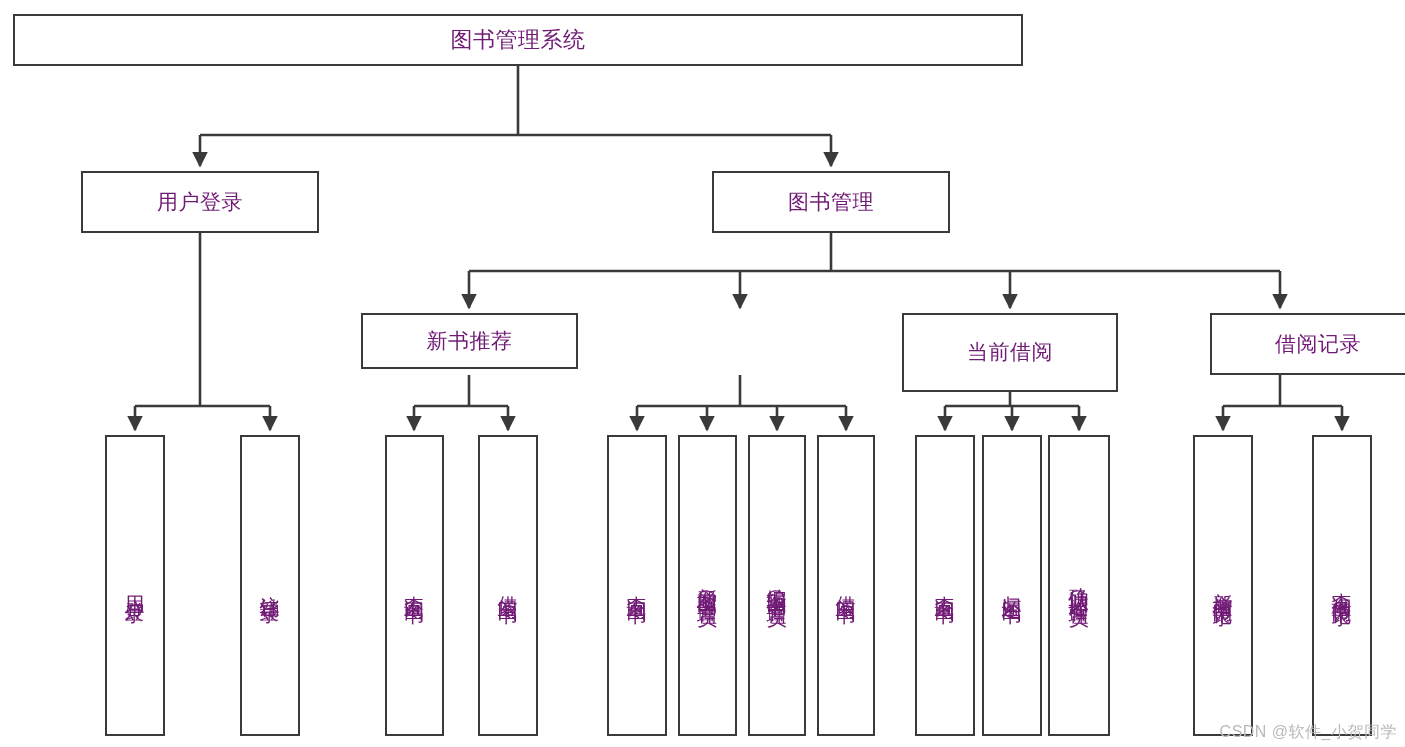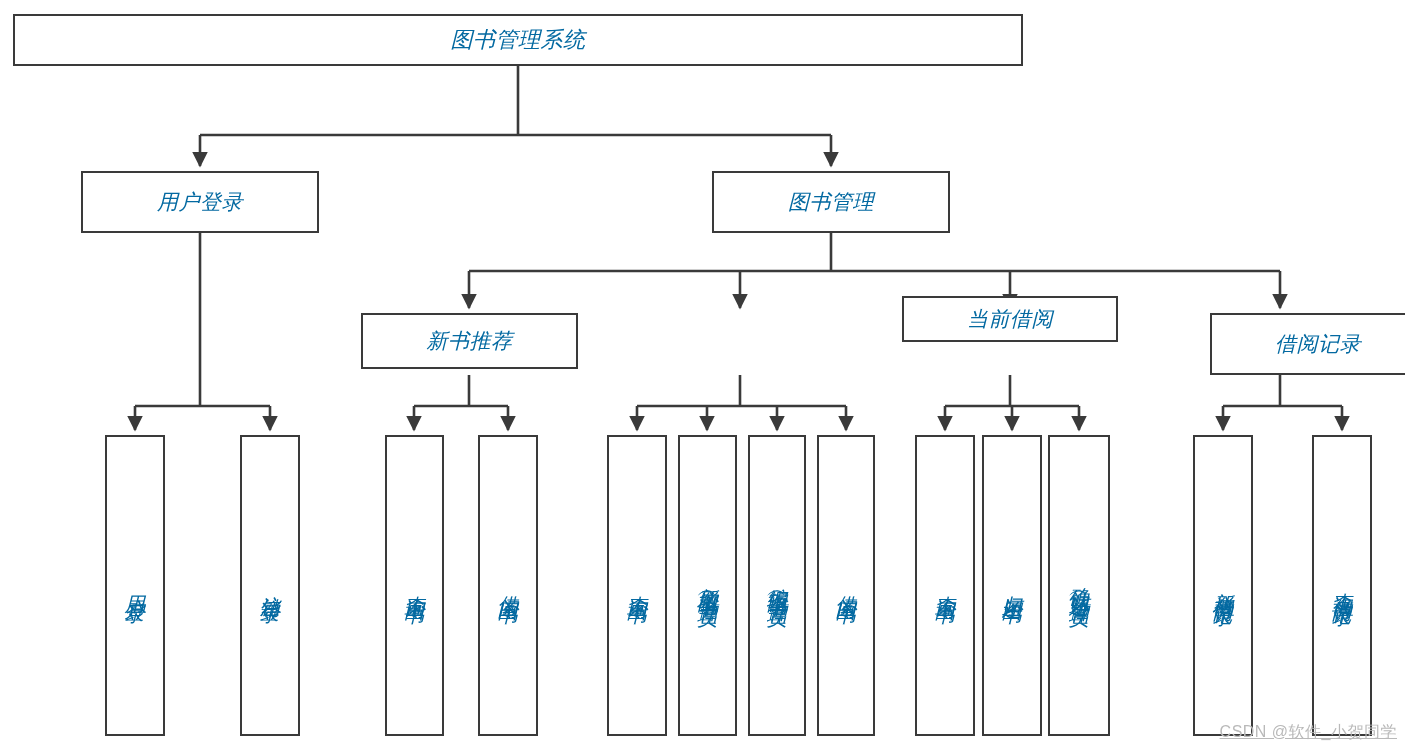--- a/index.html
+++ b/index.html
@@ -18,22 +18,21 @@
     overflow: hidden;
   }
   .node {
     position: absolute;
     box-sizing: border-box;
     background: #ffffff;
     border: 2.5px solid #3a3a3a;
     display: flex;
     align-items: center;
     justify-content: center;
-    color: #0369a1;
-    font-style: italic;
+    color: #701a75;
   }
   .node-label {
     white-space: nowrap;
     line-height: 1.15;
   }
   
   .h-node .node-label {
     font-size: 21px;
     letter-spacing: 0.5px;
   }
@@ -71,21 +70,20 @@
     fill: #3a3a3a;
   }
   #watermark {
     position: absolute;
     right: 8px;
     bottom: 4px;
     font-size: 16px;
     color: #b9b9b9;
     white-space: nowrap;
     letter-spacing: 0.5px;
-    text-decoration: underline;
   }
 </style>
 </head>
 <body>
 
 <div id="canvas">
 
   <svg id="wires" viewBox="0 0 1405 747" xmlns="http://www.w3.org/2000/svg">
     <defs>
       <marker id="arrow" viewBox="0 0 10 10" refX="9" refY="5" markerWidth="6" markerHeight="6" orient="auto-start-reverse">
@@ -141,21 +139,21 @@
   <div class="node h-node" style="left:81px; top:171px; width:238px; height:62px;">
     <span class="node-label">用户登录</span>
   </div>
   <div class="node h-node" style="left:712px; top:171px; width:238px; height:62px;">
     <span class="node-label">图书管理</span>
   </div>
 
   <div class="node h-node" style="left:361px; top:313px; width:217px; height:56px;">
     <span class="node-label">新书推荐</span>
   </div>
-  <div class="node h-node" style="left:902px; top:296px; width:216px; height:46px;">
+  <div class="node h-node" style="left:902px; top:313px; width:216px; height:79px;">
     <span class="node-label">当前借阅</span>
   </div>
   <div class="node h-node" style="left:1172px; top:313px; width:216px; height:62px;margin-left:38px;">
     <span class="node-label">借阅记录</span>
   </div>
 
   <div class="node v-node" style="left:105px; top:435px; width:60px; height:301px;">
     <span class="node-label">用户登录</span>
   </div>
   <div class="node v-node" style="left:240px; top:435px; width:60px; height:301px;">

